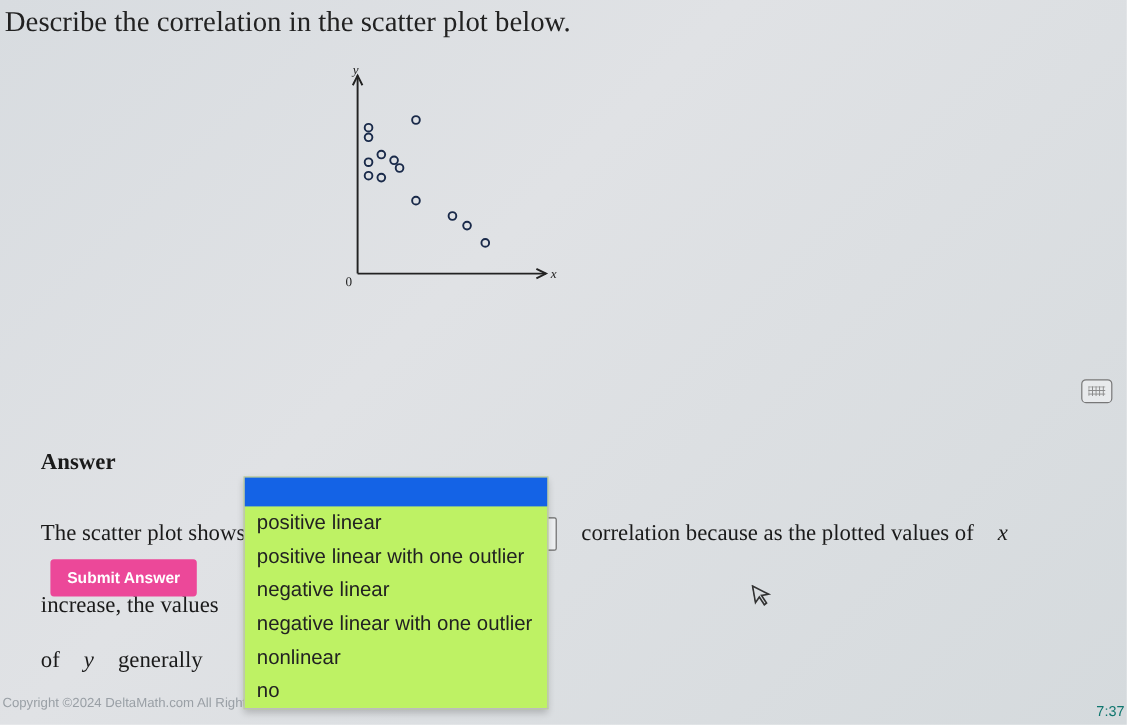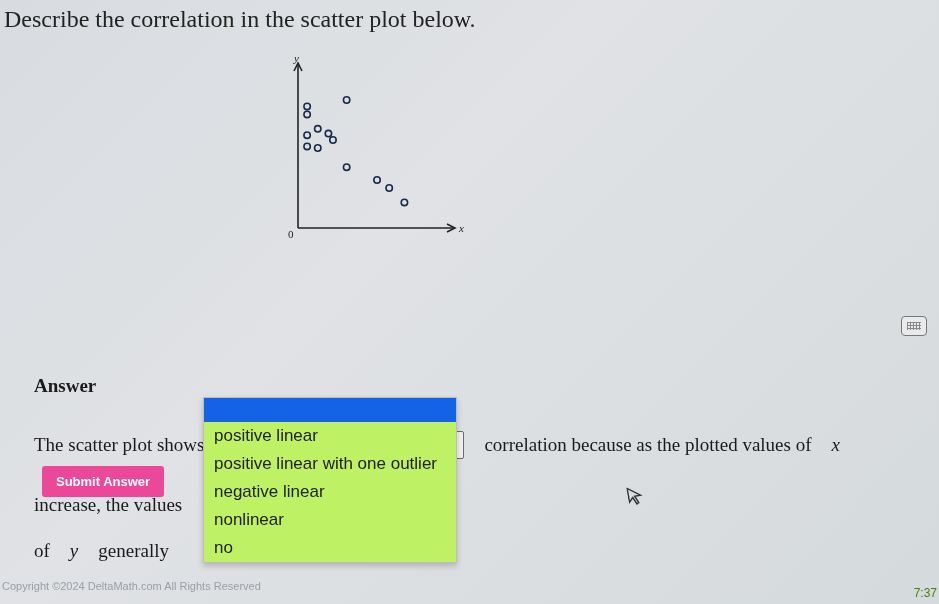--- a/index.html
+++ b/index.html
@@ -128,21 +128,21 @@
       bottom: 12px;
       font-size: 11px;
       color: #9aa0a6;
       font-family: Arial, sans-serif;
     }
     .clock {
       position: absolute;
       right: 2px;
       bottom: 4px;
       font-size: 12px;
-      color: #4d7c0f;
+      color: #0f766e;
       font-family: Arial, sans-serif;
     }
     .cursor-icon {
       position: absolute;
       left: 628px;
       top: 486px;
       font-size: 18px;
       color: #333;
       transform: rotate(-10deg);
     }
@@ -197,20 +197,21 @@
       <span class="ital">y</span>
       <span> generally</span>
   </div>
 </div>
 
 <div class="dropdown">
   <div class="dropdown-item selected"></div>
   <div class="dropdown-item">positive linear</div>
   <div class="dropdown-item">positive linear with one outlier</div>
   <div class="dropdown-item">negative linear</div>
+  <div class="dropdown-item">negative linear with one outlier</div>
   <div class="dropdown-item">nonlinear</div>
   <div class="dropdown-item">no</div>
 </div>
 
 <button class="submit-btn">Submit Answer</button>
 
 <div class="cursor-icon">
   <svg width="16" height="20" viewBox="0 0 16 20">
     <path d="M1 1 L1 15 L5 11 L8 18 L10 17 L7 10 L13 10 Z" fill="none" stroke="#333" stroke-width="1.4"></path>
   </svg>

